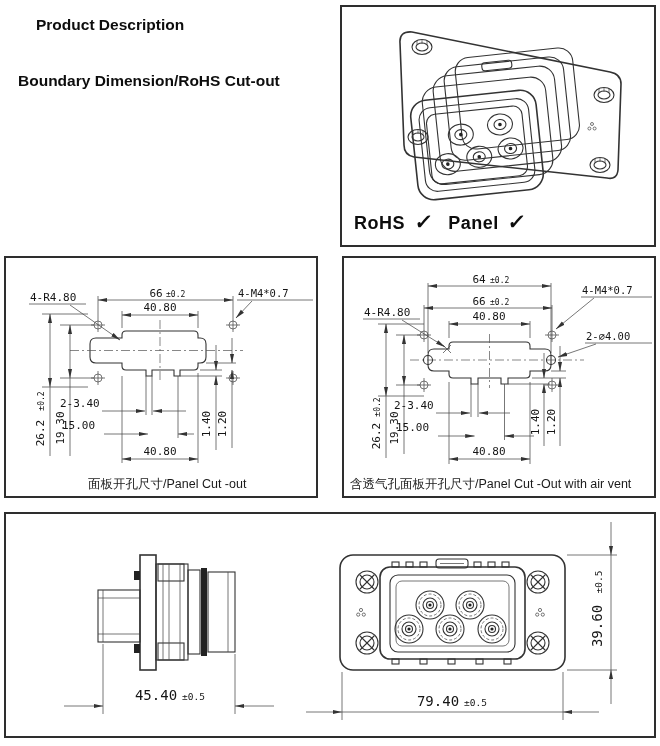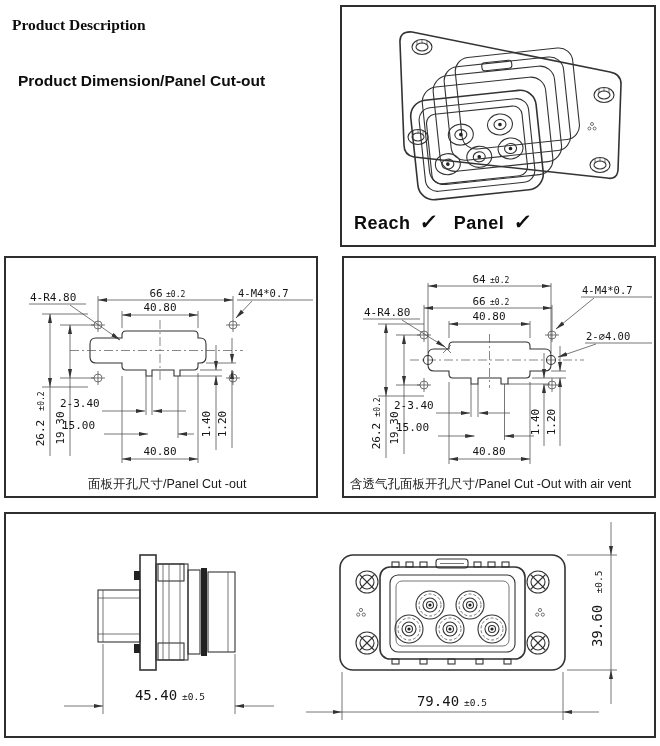--- a/index.html
+++ b/index.html
@@ -1,21 +1,21 @@
 <!DOCTYPE html>
 <html><head>
 <meta charset="utf-8">
 <style>
   html,body{margin:0;padding:0;}
   body{
     width:660px;height:746px;position:relative;background:#ffffff;
     font-family:"Liberation Sans",sans-serif;color:#111;overflow:hidden;
   }
   .heading{position:absolute;font-weight:700;font-size:15.5px;color:#0d0d0d;white-space:nowrap;}
-  #title1{left:12px;top:16px;font-family:Liberation Serif, serif;}
+  #title1{left:36px;top:16px;}
   #title2{left:18px;top:72px;}
   .box{position:absolute;border:2px solid #2e2e2e;background:#fff;box-sizing:border-box;}
   #box3d{left:340px;top:5px;width:316px;height:242px;}
   #boxCutL{left:4px;top:256px;width:314px;height:242px;}
   #boxCutR{left:342px;top:256px;width:314px;height:242px;text-align:center;}
   #boxBottom{left:4px;top:512px;width:652px;height:226px;}
   .rohs{
     position:absolute;left:12px;top:203px;font-size:18px;font-weight:700;color:#0d0d0d;
     letter-spacing:0.5px;white-space:nowrap;
   }
@@ -31,21 +31,21 @@
   .s{stroke:#333;stroke-width:1.1;fill:none;}
   .s2{stroke:#333;stroke-width:1.6;fill:none;}
   .d{stroke:#4a4a4a;stroke-width:0.75;fill:none;}
   .cl{stroke:#555;stroke-width:0.7;fill:none;stroke-dasharray:9 3 2 3;}
   .fill{fill:#222;stroke:none;}
 </style>
 </head>
 <body>
 
 <div id="title1" class="heading">Product Description</div>
-<div id="title2" class="heading">Product Dimension/Panel Cut-out</div>
+<div id="title2" class="heading">Boundary Dimension/RoHS Cut-out</div>
 
 <div id="box3d" class="box">
   <svg width="312" height="200" viewBox="0 0 312 200">
 
     <g>
       <path class="s2" d="M70,25 L268,65 Q279,67 279,77 L276,163 Q275,173 265,171 L72,150 Q62,148 62,138 L58,36 Q57,24 70,25 Z"></path>
 
       <g>
         <ellipse class="s" cx="80" cy="40" rx="10" ry="7.5"></ellipse>
           <ellipse class="s" cx="80" cy="40" rx="6" ry="4"></ellipse>
@@ -103,21 +103,21 @@
         <ellipse class="s" cx="136" cy="150" rx="12.5" ry="10.5"></ellipse>
           <ellipse class="s" cx="136" cy="150" rx="6" ry="5"></ellipse>
           <circle class="fill" cx="136" cy="150" r="1.8"></circle>
         <ellipse class="s" cx="168" cy="145" rx="12.5" ry="10.5"></ellipse>
           <ellipse class="s" cx="168" cy="145" rx="6" ry="5"></ellipse>
           <circle class="fill" cx="168" cy="145" r="1.8"></circle>
       </g>
     </g>
   </svg>
   <div class="rohs">
-    <span>Reach</span>
+    <span>RoHS</span>
     <span class="chk">✓</span>
     <span>Panel</span>
     <span class="chk">✓</span>
   </div>
 </div>
 
 <div id="boxCutL" class="box">
   <svg width="310" height="238" viewBox="0 0 310 238">
     <defs>
       <marker id="arA" viewBox="0 0 12 6" markerWidth="13" markerHeight="7" refX="11.5" refY="3" orient="auto-start-reverse">

